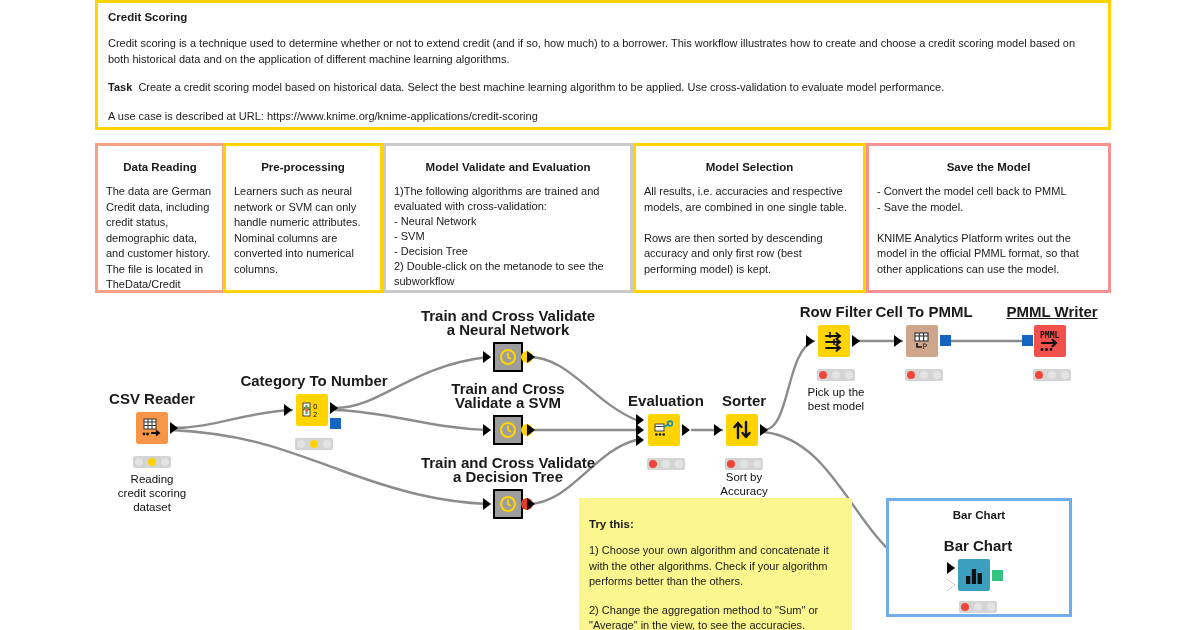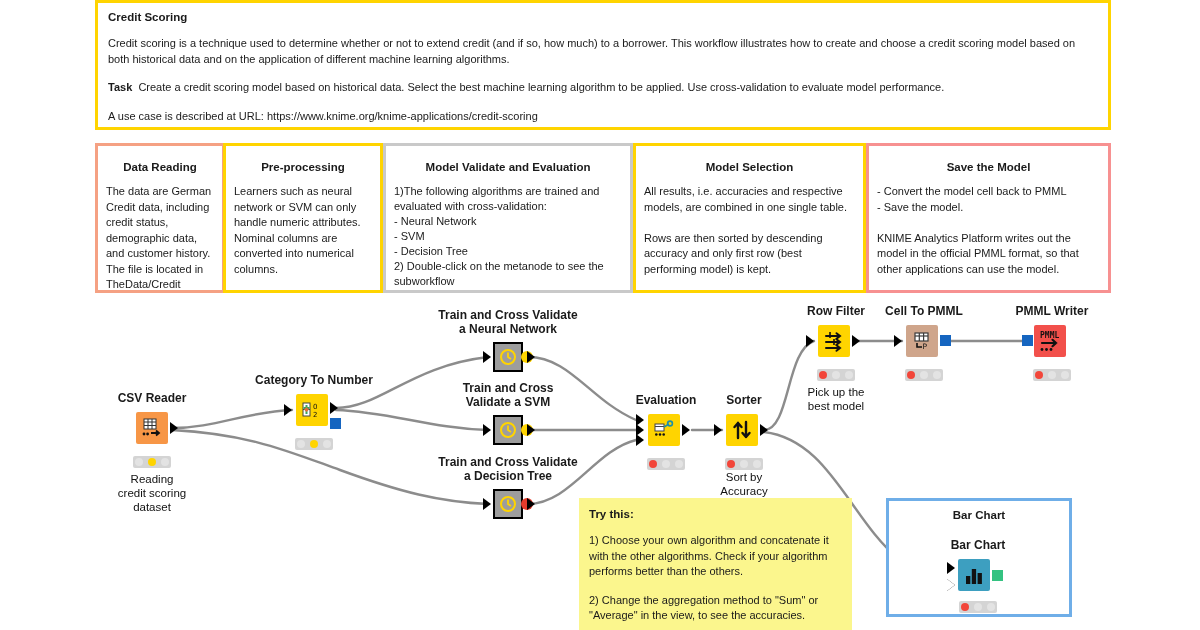--- a/index.html
+++ b/index.html
@@ -46,21 +46,21 @@
   #header-note .para b { font-weight:bold; }
 
   #note-data-reading    { left:95px;  top:143px; width:130px; height:150px; border:3px solid #F5A183; }
   #note-preprocessing   { left:223px; top:143px; width:160px; height:150px; border:3px solid #FFD400; }
   #note-training        { left:383px; top:143px; width:250px; height:150px; border:3px solid #C9C9C9; }
   #note-selection       { left:633px; top:143px; width:233px; height:150px; border:3px solid #FFD400; }
   #note-save            { left:866px; top:143px; width:245px; height:150px; border:3px solid #F79191; }
 
   #note-trythis {
     left:579px; top:498px; width:273px; height:132px;
-    background:#FBF68D; border:none; padding:9px 10px;
+    background:#FBF68D; border:none; padding:19px 10px;
   }
   #note-trythis .note-title { margin-bottom:12px; }
   #note-trythis .para { font-size:11px; line-height:15.5px; margin-bottom:13px; }
   #note-trythis .para:last-child { margin-bottom:0; }
 
   
   #barchart-frame {
     position:absolute;
     left:886px; top:498px; width:186px; height:119px;
     border:3px solid #6FAEE8;
@@ -74,21 +74,21 @@
   
   #wires { position:absolute; left:0; top:0; width:1200px; height:630px; }
 
   
   .node { position:absolute; }
   .node-label {
     position:absolute;
     left:50%; transform:translateX(-50%);
     text-align:center;
     font-weight:bold;
-    font-size:12px;
+    font-size:15px;
     line-height:13.5px;
     white-space:pre-line;
     width:200px;
   }
   .node-sublabel {
     position:absolute;
     left:50%; transform:translateX(-50%);
     text-align:center;
     font-size:11.5px;
     line-height:14px;
@@ -393,21 +393,21 @@
   </div>
   <span class="port-sq blue" style="left:38px; top:10px;"></span>
   <div class="status" style="top:44px;">
     <span class="led red"></span>
     <span class="led"></span>
     <span class="led"></span>
   </div>
 </div>
 
 <div class="node" style="left:1030px; top:325px; width:44px; height:42px;">
-  <div class="node-label" style="top:-20px;">PMML Writer</div>
+  <div class="node-label" style="top:-20px;text-decoration:underline;">PMML Writer</div>
   <span class="port-sq blue" style="left:-8px; top:10px;"></span>
   <div class="node-box" style="left:4px; top:0; background:#F2504B; border-radius:2px;">
     <svg class="svgicon" width="28" height="28" viewBox="0 0 28 28">
       <text x="4" y="11" font-family="DejaVu Sans Mono, monospace" font-size="8" font-weight="bold" fill="#111">PMML</text>
       <path d="M6,16 H20 M16.5,12.8 L20,16 L16.5,19.2" stroke="#111" stroke-width="2.2" fill="none" stroke-linecap="round"></path>
       <circle cx="6" cy="22.5" r="1.4" fill="#111"></circle>
       <circle cx="10.5" cy="22.5" r="1.4" fill="#111"></circle>
       <circle cx="15" cy="22.5" r="1.4" fill="#111"></circle>
     </svg>
   </div>

